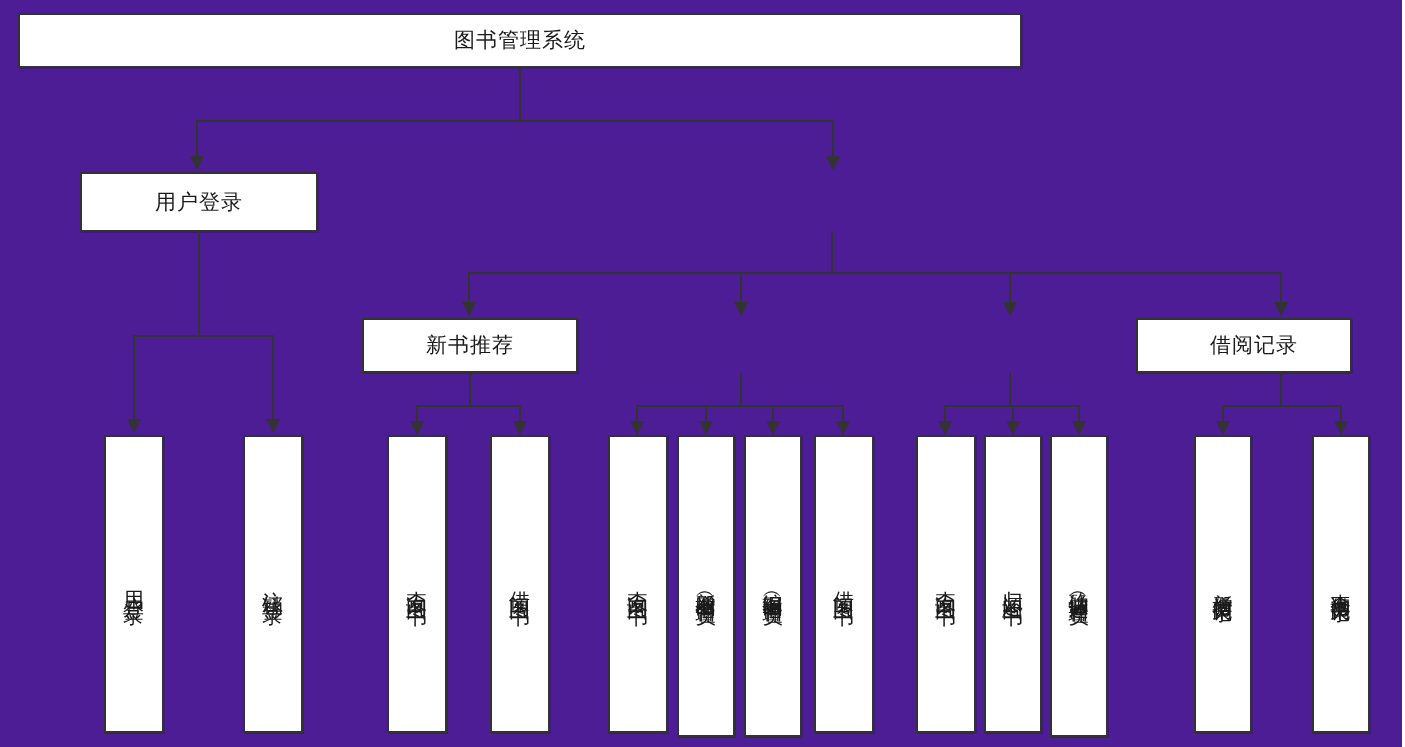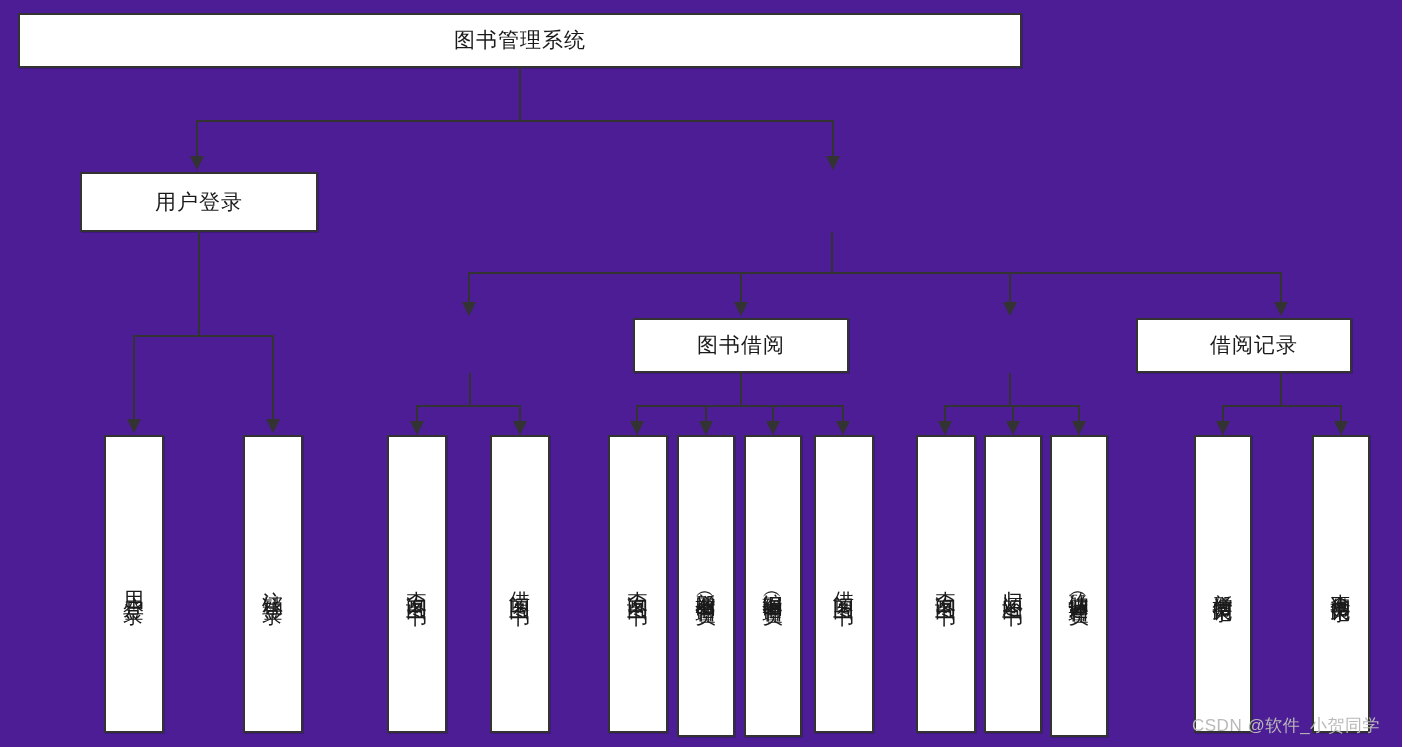--- a/index.html
+++ b/index.html
@@ -110,22 +110,22 @@
 
   <div class="ln vl" style="left:740px;top:272px;height:32px;"></div>
   <div class="arrow" style="left:734px;top:302px;"></div>
 
   <div class="ln vl" style="left:1009px;top:272px;height:32px;"></div>
   <div class="arrow" style="left:1003px;top:302px;"></div>
 
   <div class="ln vl" style="left:1280px;top:272px;height:32px;"></div>
   <div class="arrow" style="left:1274px;top:302px;"></div>
 
-  <div class="node horiz" style="left:633px;top:318px;width:216px;height:55px;">
-    <span class="label">图书借阅</span>
+  <div class="node horiz" style="left:362px;top:318px;width:216px;height:55px;">
+    <span class="label">新书推荐</span>
   </div>
   <div class="node horiz" style="left:1136px;top:318px;width:216px;height:55px;padding-left:20px;">
     <span class="label">借阅记录</span>
   </div>
 
   <div class="ln vl" style="left:469px;top:373px;height:34px;"></div>
   <div class="ln hl" style="left:416px;top:405px;width:105px;"></div>
   <div class="ln vl" style="left:416px;top:405px;height:18px;"></div>
   <div class="arrow" style="left:410px;top:421px;"></div>
   <div class="ln vl" style="left:519px;top:405px;height:18px;"></div>
@@ -195,15 +195,14 @@
     <span class="label">确认归还（管理员）</span>
   </div>
 
   <div class="node vert tight" style="left:1194px;top:435px;width:58px;height:298px;">
     <span class="label">新增借阅记录</span>
   </div>
   <div class="node vert tight" style="left:1312px;top:435px;width:58px;height:298px;">
     <span class="label">查询借阅记录</span>
   </div>
 
-  <div id="watermark" style="left:1192px;top:714px;">CSDN @软件_小贺同学</div>
 
 </div>
 
 </body></html>

